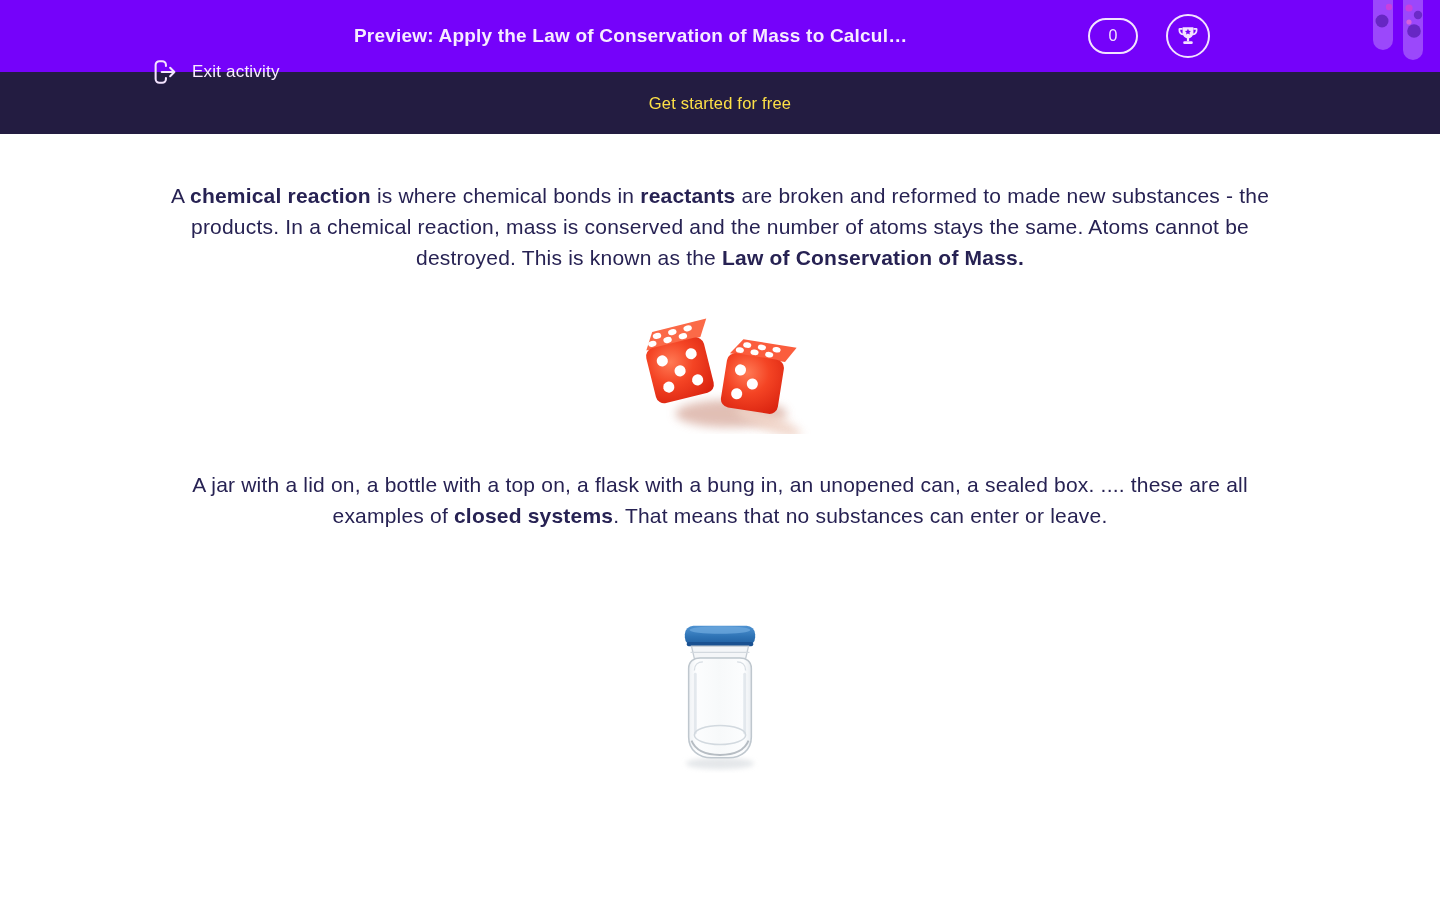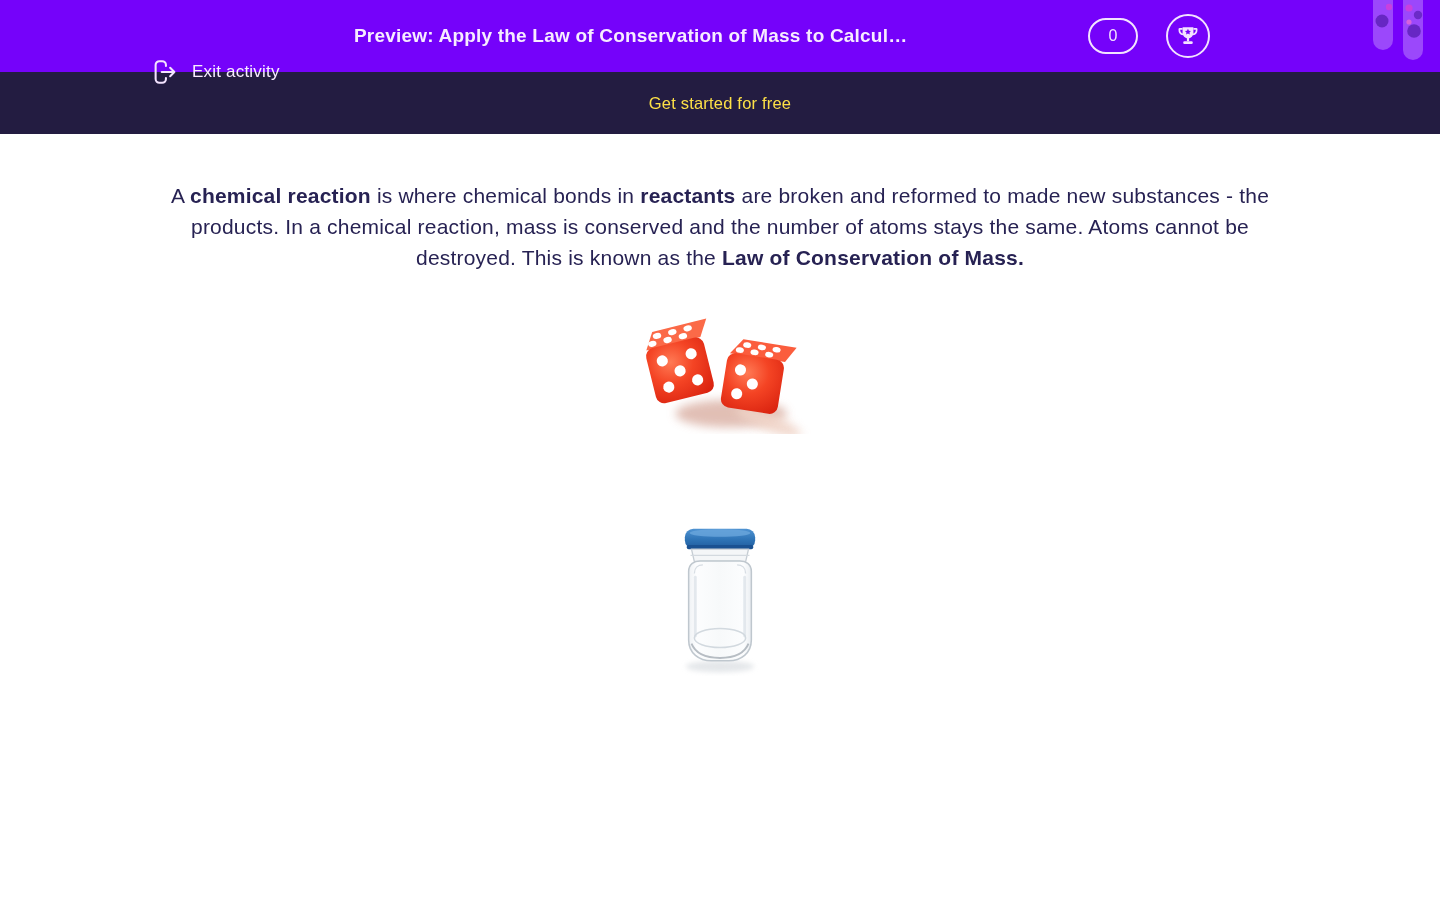--- a/index.html
+++ b/index.html
@@ -185,20 +185,21 @@
         <rect x="-30" y="-29" width="62" height="59" rx="9" fill="url(#gradRed)"></rect>
         <g fill="#ffffff">
           <circle cx="-14" cy="-12" r="6"></circle>
           <circle cx="1" cy="1" r="6"></circle>
           <circle cx="-14" cy="14" r="6"></circle>
         </g>
       </g>
     </svg>
   </div>
 
+  <p class="para"><span>A jar with a lid on, a bottle with a top on, a flask with a bung in, an unopened can, a sealed box. .... these are all examples of </span><strong>closed systems</strong><span>. That means that no substances can enter or leave.</span></p>
 
   <div class="figure figure-jar" role="img" aria-label="Sealed glass jar with blue lid">
     <svg width="122" height="152" viewBox="0 0 122 160">
       <defs>
         <linearGradient id="lidGrad" x1="0" y1="0" x2="0" y2="1">
           <stop offset="0%" stop-color="#4f93d2"></stop>
           <stop offset="55%" stop-color="#2e73b5"></stop>
           <stop offset="100%" stop-color="#1f5c9e"></stop>
         </linearGradient>
         <linearGradient id="glassGrad" x1="0" y1="0" x2="1" y2="0">

